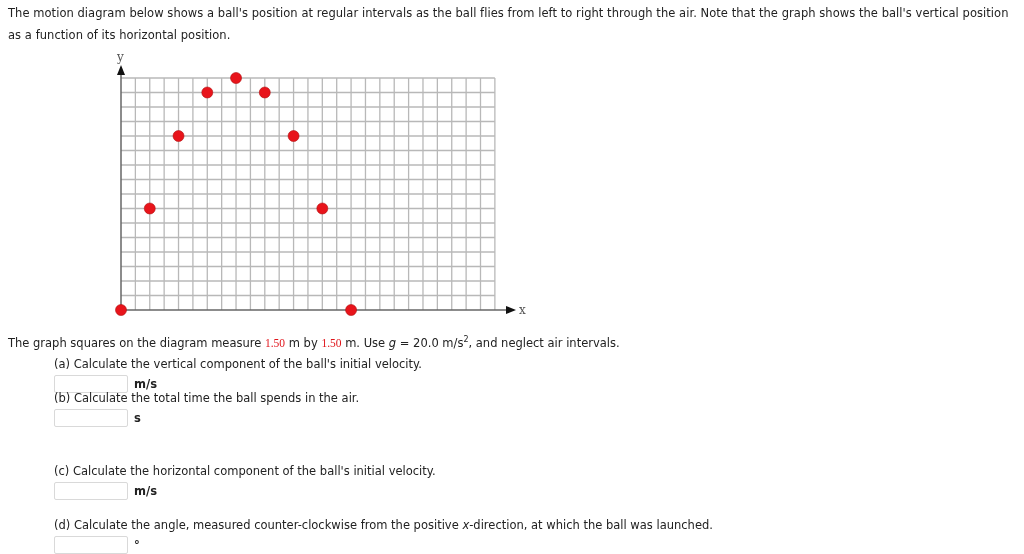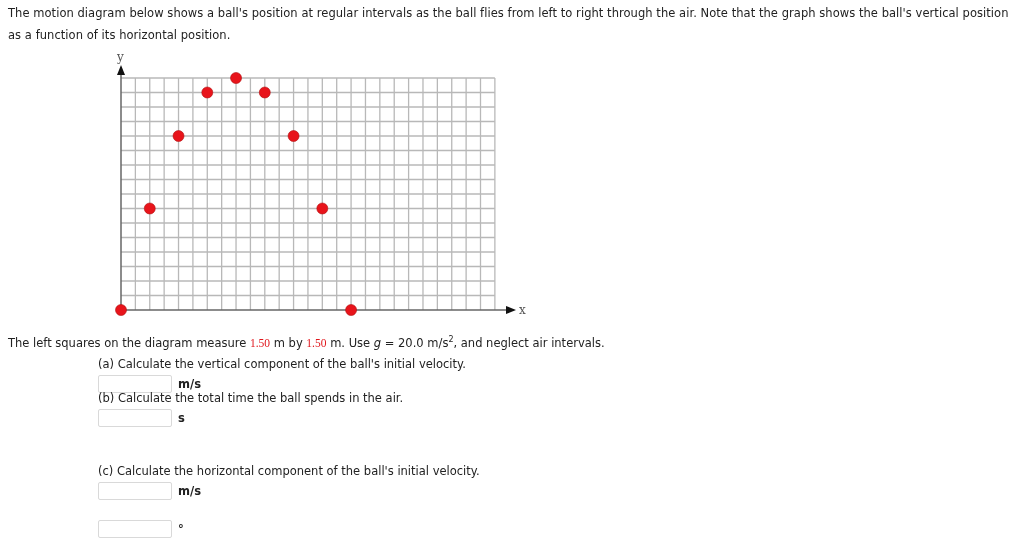--- a/index.html
+++ b/index.html
@@ -2,21 +2,21 @@
 <html><head>
 <meta charset="utf-8">
 <style>
   html, body { margin:0; padding:0; background:#fff; }
   body { width:1024px; height:554px; position:relative; overflow:hidden;
          font-family:"DejaVu Sans","Liberation Sans",sans-serif; font-size:11.5px; color:#222; }
   .intro { position:absolute; left:8px; top:2px; width:1012px; line-height:22px; letter-spacing:0.05px; }
   .diagram { position:absolute; left:0; top:44px; }
   .given { position:absolute; left:8px; top:332px; line-height:16px; }
   .red { color:#e0151b;font-family:Liberation Serif, serif; }
-  .part { position:absolute; left:54px;margin-left:44px; }
+  .part { position:absolute; left:54px; }
   .part .q { line-height:16px; }
   .ansrow { display:flex; align-items:center; margin-top:3px; }
   .ansrow input { width:68px; height:16px; border:1px solid #d9d9d9; border-radius:2px; padding:0 2px; margin:0; background:#fff; }
   .unit { margin-left:6px;font-weight:bold; }
   sup { font-size:8px; }
   i { font-style:italic; }
 </style>
 </head>
 <body>
 
@@ -81,21 +81,21 @@
       <circle cx="178.52" cy="136" r="5.5" fill="#e8141b" stroke="#b01010" stroke-width="0.6"></circle>
       <circle cx="207.28" cy="92.5" r="5.5" fill="#e8141b" stroke="#b01010" stroke-width="0.6"></circle>
       <circle cx="236.04000000000002" cy="78" r="5.5" fill="#e8141b" stroke="#b01010" stroke-width="0.6"></circle>
       <circle cx="264.8" cy="92.5" r="5.5" fill="#e8141b" stroke="#b01010" stroke-width="0.6"></circle>
       <circle cx="293.56" cy="136" r="5.5" fill="#e8141b" stroke="#b01010" stroke-width="0.6"></circle>
       <circle cx="322.32000000000005" cy="208.5" r="5.5" fill="#e8141b" stroke="#b01010" stroke-width="0.6"></circle>
       <circle cx="351.08000000000004" cy="310" r="5.5" fill="#e8141b" stroke="#b01010" stroke-width="0.6"></circle>
     </g>
 </svg>
 
-<div class="given"><span>The left squares on the diagram measure </span><span class="red">1.50</span><span> m by </span><span class="red">1.50</span><span> m. Use </span><i>g</i><span> = 20.0 m/s</span><sup>2</sup><span>, and neglect air intervals.</span></div>
+<div class="given"><span>The graph squares on the diagram measure </span><span class="red">1.50</span><span> m by </span><span class="red">1.50</span><span> m. Use </span><i>g</i><span> = 20.0 m/s</span><sup>2</sup><span>, and neglect air intervals.</span></div>
 
 <div class="part" style="top:356px;">
   <div class="q">(a) Calculate the vertical component of the ball's initial velocity.</div>
   <div class="ansrow">
       <input type="text" value="" style="">
       <span class="unit">m/s</span>
     </div>
 </div>
 
 <div class="part" style="top:390px;">
@@ -108,17 +108,18 @@
 
 <div class="part" style="top:463px;">
   <div class="q">(c) Calculate the horizontal component of the ball's initial velocity.</div>
   <div class="ansrow">
       <input type="text" value="" style="">
       <span class="unit">m/s</span>
     </div>
 </div>
 
 <div class="part" style="top:517px;">
+  <div class="q"><span>(d) Calculate the angle, measured counter-clockwise from the positive </span><i>x</i><span>-direction, at which the ball was launched.</span></div>
   <div class="ansrow">
       <input type="text" value="" style="">
       <span class="unit">°</span>
     </div>
 </div>
 
 </body></html>

